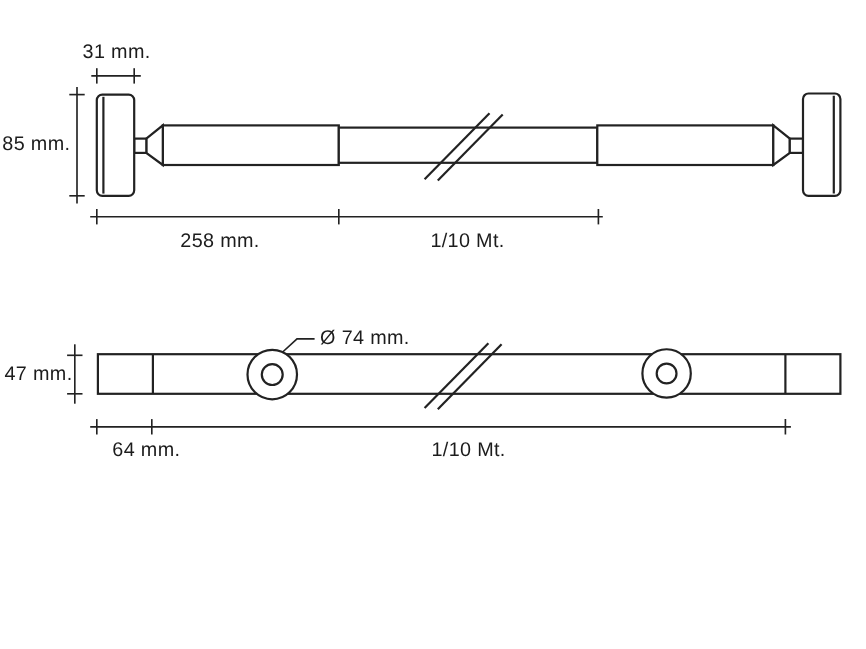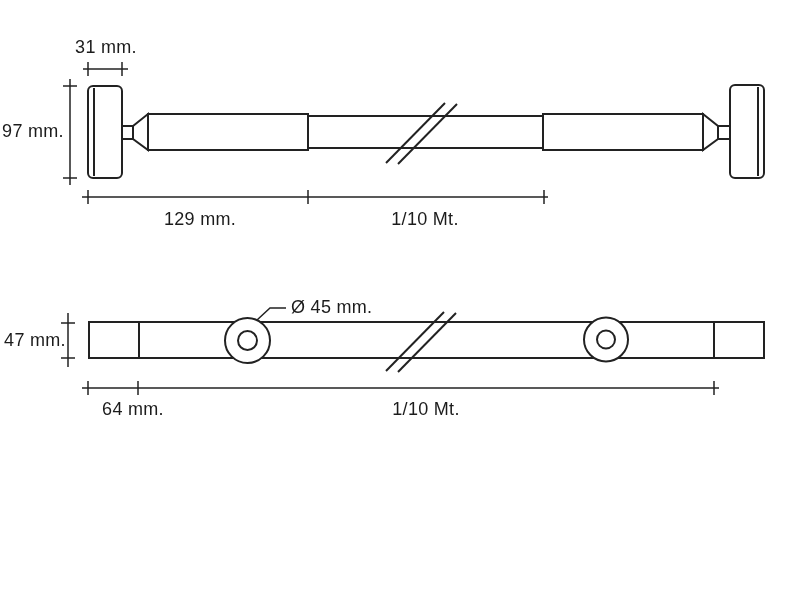--- a/index.html
+++ b/index.html
@@ -113,27 +113,27 @@
         <line x1="82" y1="388" x2="719" y2="388"></line>
         <line x1="88" y1="381" x2="88" y2="395"></line>
         <line x1="138" y1="381" x2="138" y2="395"></line>
         <line x1="714" y1="381" x2="714" y2="395"></line>
       </g>
     </g>
   </svg>
 
   <span class="dim-label" style="left:106px; top:47px;">31 mm.</span>
 
-  <span class="dim-label" style="left:33px; top:131px;">97 mm.</span>
+  <span class="dim-label" style="left:33px; top:131px;">85 mm.</span>
 
-  <span class="dim-label" style="left:200px; top:219px;">129 mm.</span>
+  <span class="dim-label" style="left:200px; top:219px;">258 mm.</span>
 
   <span class="dim-label" style="left:425px; top:219px;">1/10 Mt.</span>
 
   <span class="dim-label" style="left:35px; top:340px;">47 mm.</span>
 
-  <span class="dim-label align-left" style="left:291px; top:307px;">Ø 45 mm.</span>
+  <span class="dim-label align-left" style="left:291px; top:307px;">Ø 74 mm.</span>
 
   <span class="dim-label" style="left:133px; top:409px;">64 mm.</span>
 
   <span class="dim-label" style="left:426px; top:409px;">1/10 Mt.</span>
 
 </div>
 
 </body></html>

